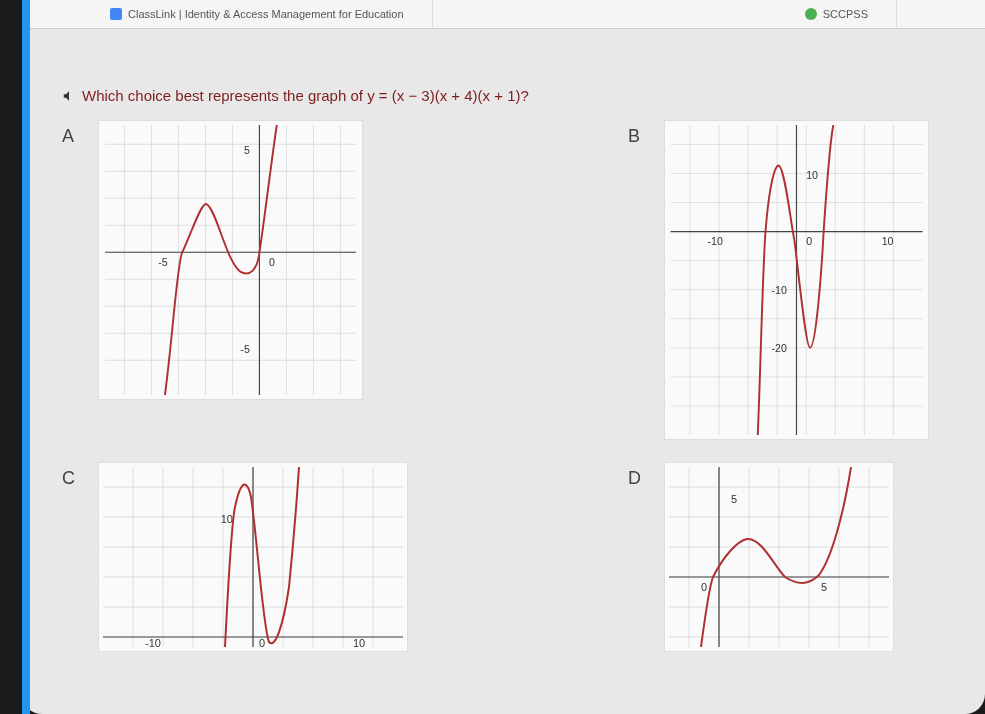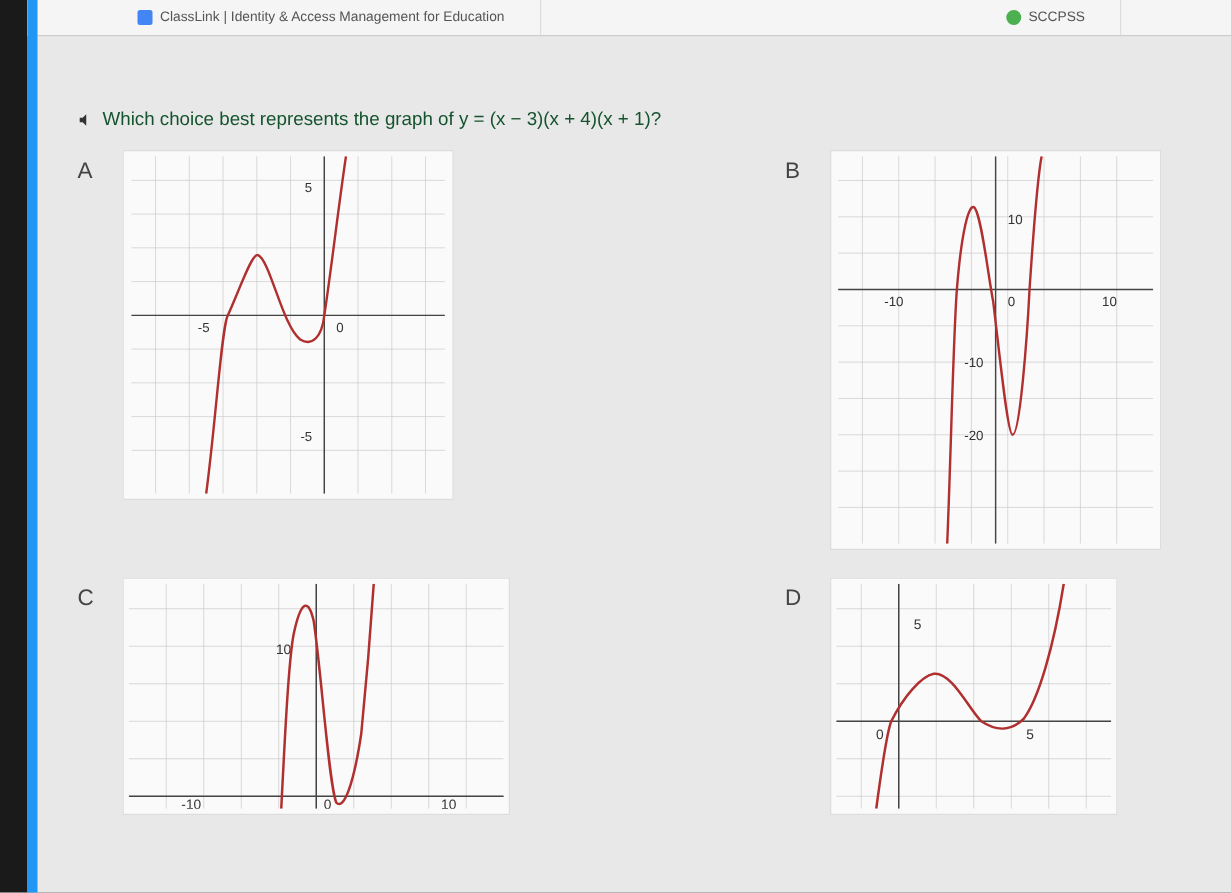--- a/index.html
+++ b/index.html
@@ -10,20 +10,21 @@
     width: 985px;
     height: 714px;
     overflow: hidden;
   }
   .screen {
     background: #e8e8e8;
     width: 963px;
     height: 714px;
     margin-left: 22px;
     position: relative;
+    border-radius: 20px;
   }
   .blue-stripe {
     position: absolute;
     left: 0;
     top: 0;
     width: 8px;
     height: 100%;
     background: #2196f3;
   }
   .tabs {
@@ -58,21 +59,21 @@
     margin: 38px 0 16px 0;
   }
   .sound {
     width: 14px;
     height: 14px;
     display: flex;
     align-items: center;
   }
   .question {
     font-size: 15px;
-    color: #14532d;
+    color: #7f1d1d;
   }
   .grid {
     display: grid;
     grid-template-columns: 1fr 1fr;
     column-gap: 220px;
     row-gap: 22px;
   }
   .opt {
     display: flex;
     gap: 14px;

